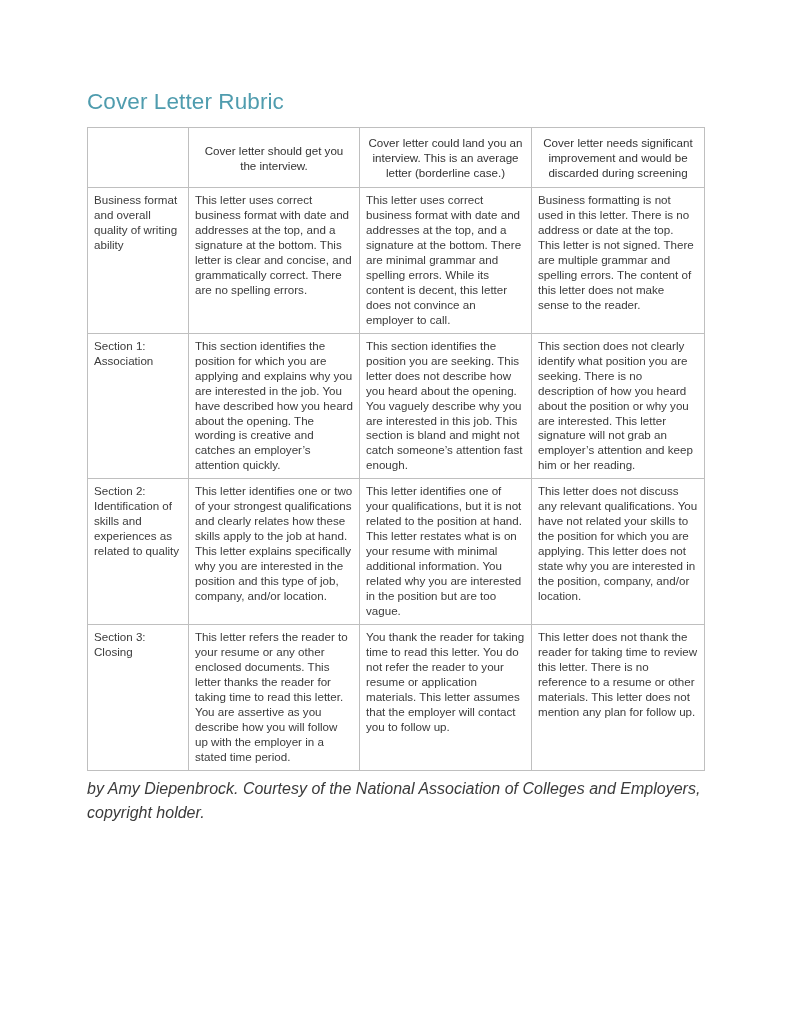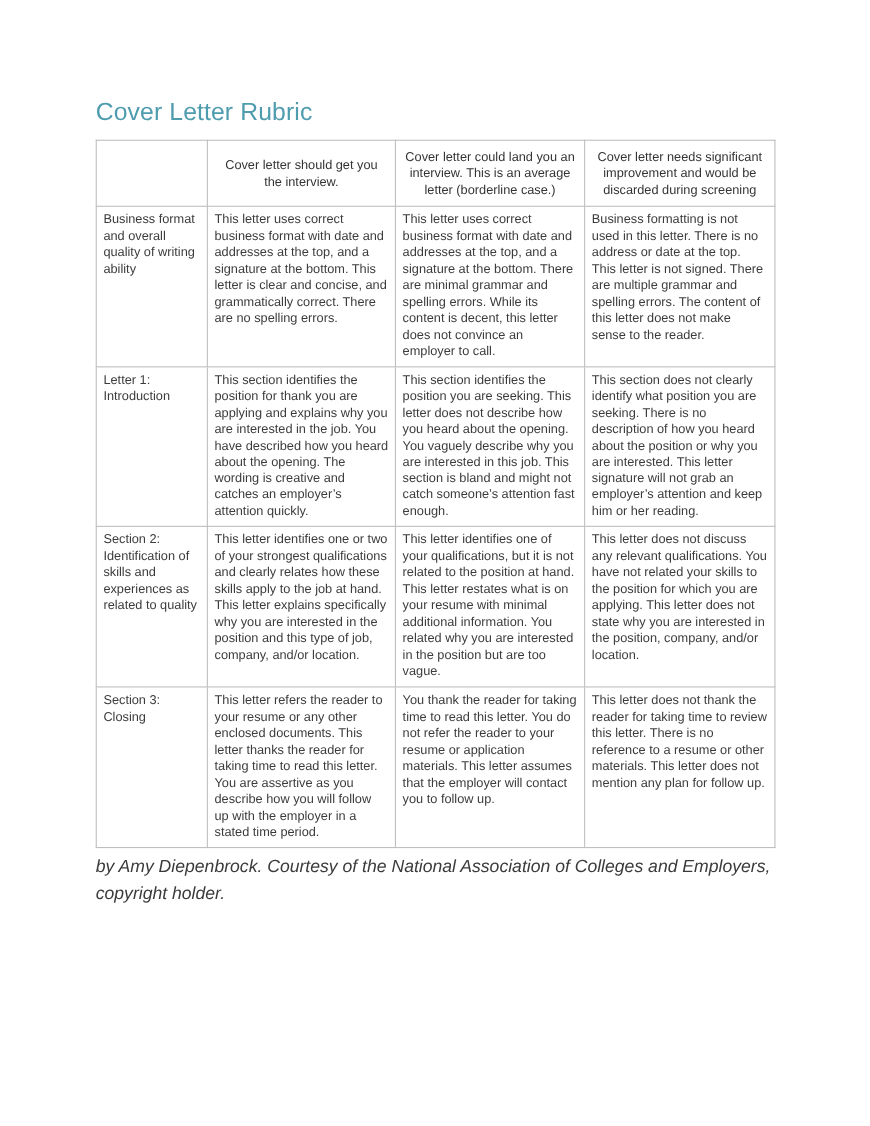--- a/index.html
+++ b/index.html
@@ -112,22 +112,22 @@
         </tr>
       </thead>
       <tbody>
         <tr>
           <td class="rowhead">Business format and overall quality of writing ability</td>
           <td>This letter uses correct business format with date and addresses at the top, and a signature at the bottom. This letter is clear and concise, and grammatically correct. There are no spelling errors.</td>
           <td>This letter uses correct business format with date and addresses at the top, and a signature at the bottom. There are minimal grammar and spelling errors. While its content is decent, this letter does not convince an employer to call.</td>
           <td>Business formatting is not used in this letter. There is no address or date at the top. This letter is not signed. There are multiple grammar and spelling errors. The content of this letter does not make sense to the reader.</td>
         </tr>
         <tr>
-          <td class="rowhead">Letter 1: Introduction</td>
-          <td>This section identifies the position for thank you are applying and explains why you are interested in the job. You have described how you heard about the opening. The wording is creative and catches an employer’s attention quickly.</td>
+          <td class="rowhead">Section 1: Association</td>
+          <td>This section identifies the position for which you are applying and explains why you are interested in the job. You have described how you heard about the opening. The wording is creative and catches an employer’s attention quickly.</td>
           <td>This section identifies the position you are seeking. This letter does not describe how you heard about the opening. You vaguely describe why you are interested in this job. This section is bland and might not catch someone’s attention fast enough.</td>
           <td>This section does not clearly identify what position you are seeking. There is no description of how you heard about the position or why you are interested. This letter signature will not grab an employer’s attention and keep him or her reading.</td>
         </tr>
         <tr>
           <td class="rowhead">Section 2: Identification of skills and experiences as related to quality</td>
           <td>This letter identifies one or two of your strongest qualifications and clearly relates how these skills apply to the job at hand. This letter explains specifically why you are interested in the position and this type of job, company, and/or location.</td>
           <td>This letter identifies one of your qualifications, but it is not related to the position at hand. This letter restates what is on your resume with minimal additional information. You related why you are interested in the position but are too vague.</td>
           <td>This letter does not discuss any relevant qualifications. You have not related your skills to the position for which you are applying. This letter does not state why you are interested in the position, company, and/or location.</td>
         </tr>
         <tr>

